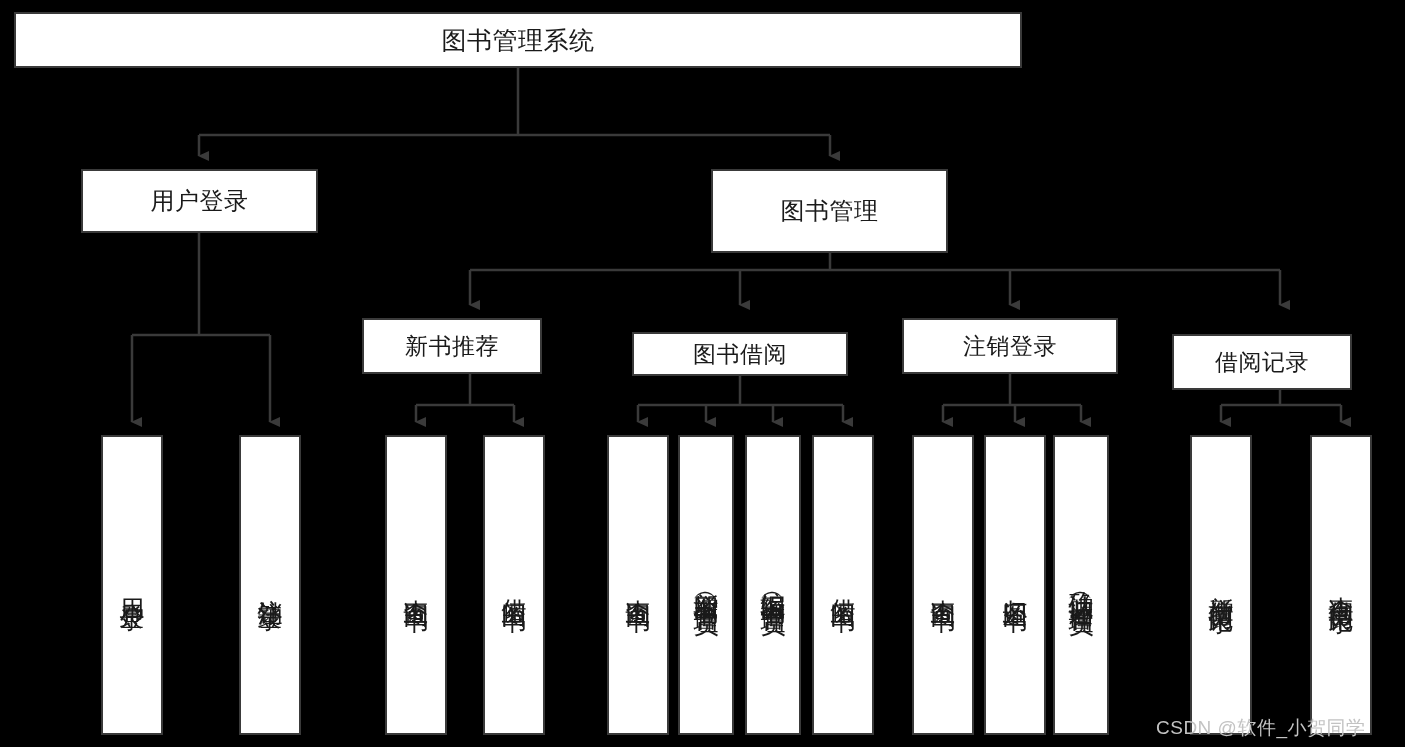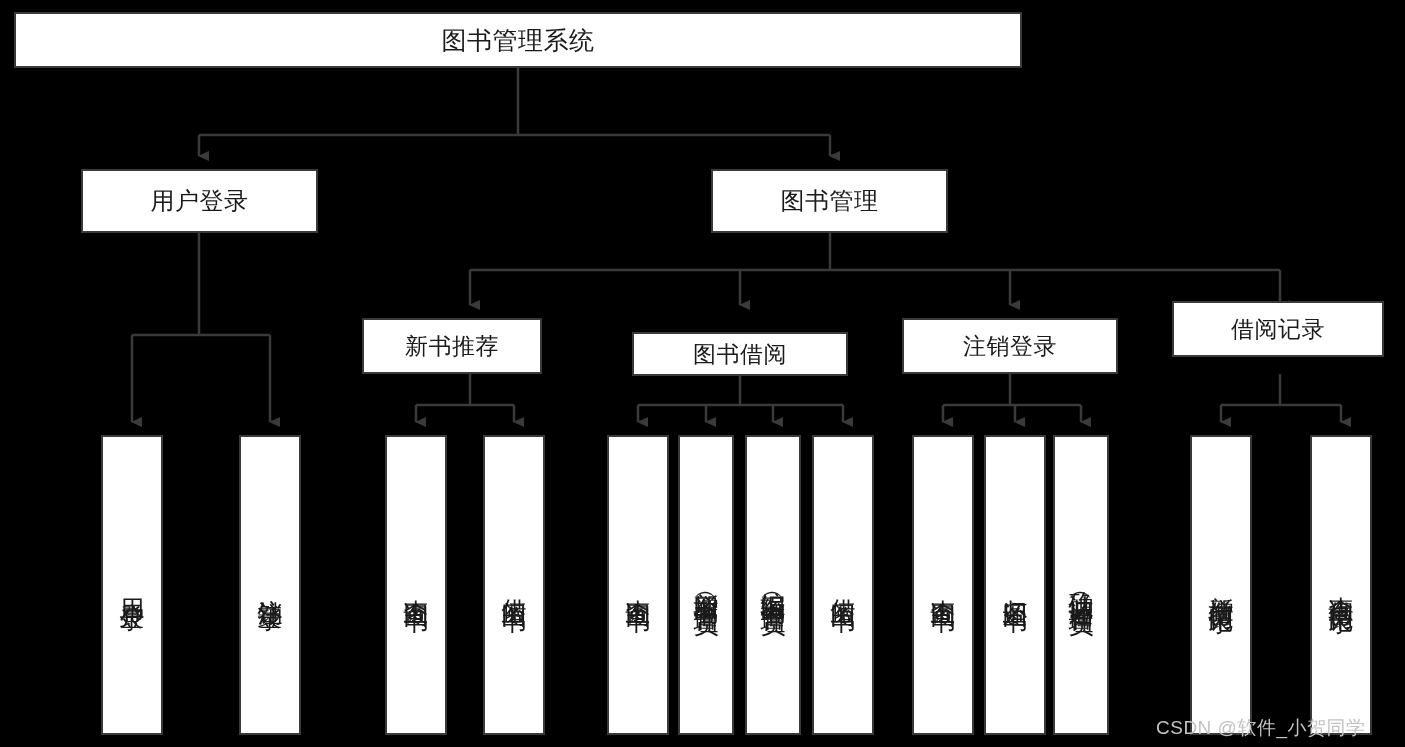--- a/index.html
+++ b/index.html
@@ -126,34 +126,34 @@
     </g>
   </svg>
 
   <div class="node-box node-root" style="left:14px; top:12px; width:1008px; height:56px;">
     <span class="node-label">图书管理系统</span>
   </div>
 
   <div class="node-box node-l1" style="left:81px; top:169px; width:237px; height:64px;">
     <span class="node-label">用户登录</span>
   </div>
-  <div class="node-box node-l1" style="left:711px; top:169px; width:237px; height:64px;">
+  <div class="node-box node-l1" style="left:711px; top:169px; width:237px; height:84px;">
     <span class="node-label">图书管理</span>
   </div>
 
   <div class="node-box node-l2" style="left:362px; top:318px; width:180px; height:56px;">
     <span class="node-label">新书推荐</span>
   </div>
   <div class="node-box node-l2" style="left:632px; top:332px; width:216px; height:44px;font-family:Liberation Mono, monospace;">
     <span class="node-label">图书借阅</span>
   </div>
   <div class="node-box node-l2" style="left:902px; top:318px; width:216px; height:56px;">
     <span class="node-label">注销登录</span>
   </div>
-  <div class="node-box node-l2" style="left:1172px; top:301px; width:212px; height:56px;">
+  <div class="node-box node-l2" style="left:1172px; top:334px; width:180px; height:56px;">
     <span class="node-label">借阅记录</span>
   </div>
 
   <div class="leaf-box" style="left:101px; top:435px; width:62px; height:300px;">
     <span class="leaf-label">用户登录</span>
   </div>
   <div class="leaf-box" style="left:239px; top:435px; width:62px; height:300px;">
     <span class="leaf-label">注销登录</span>
   </div>
 

